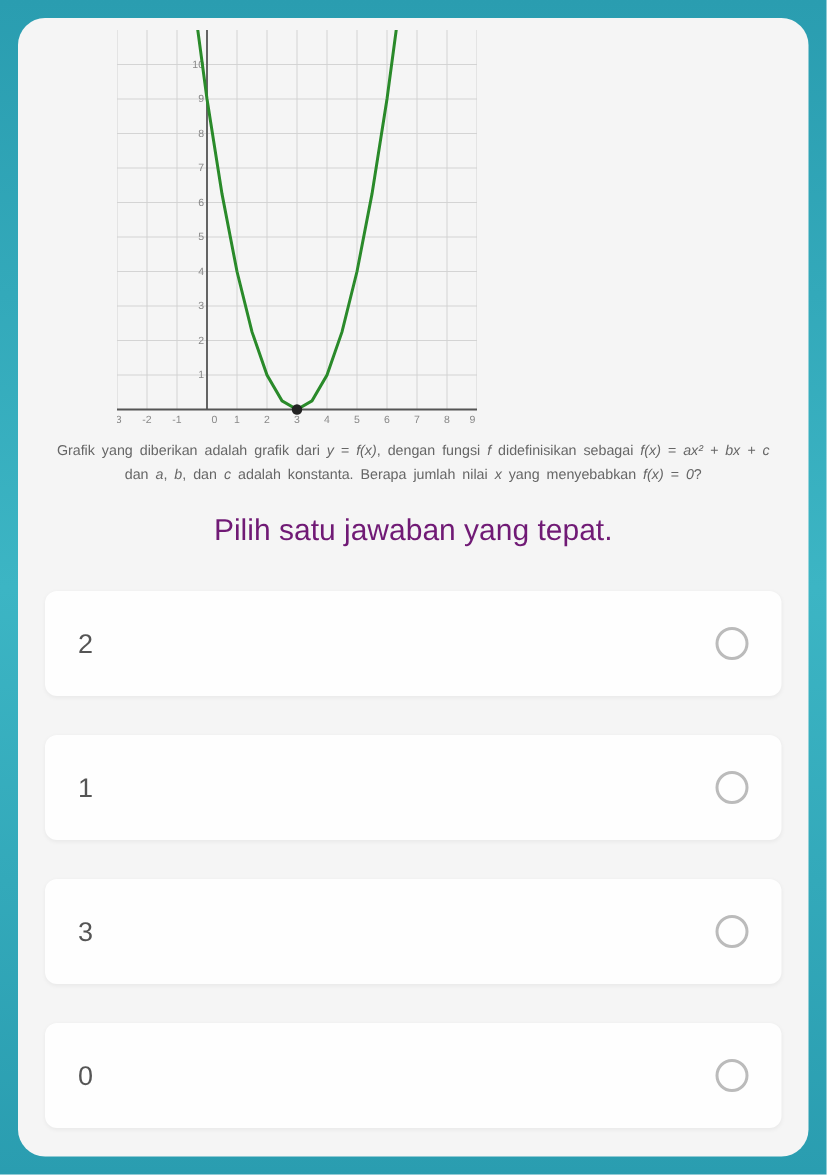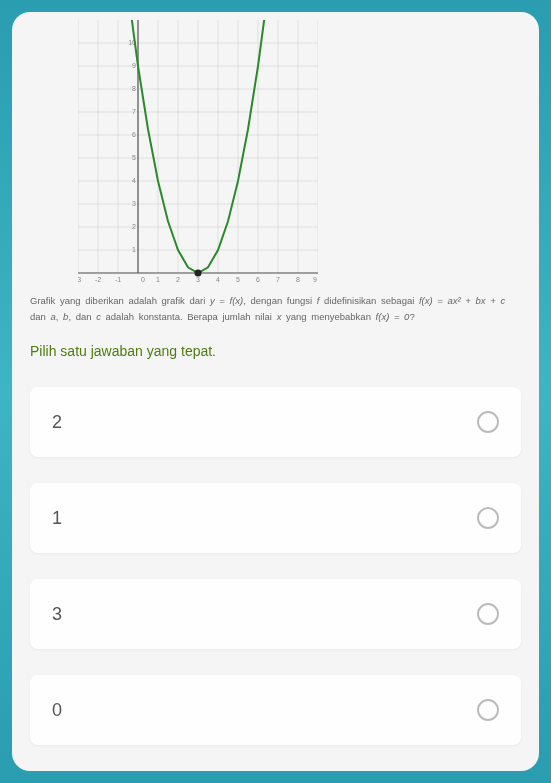--- a/index.html
+++ b/index.html
@@ -11,36 +11,37 @@
     overflow: hidden;
     padding: 12px;
   }
   .card {
     background: #f5f5f5;
     border-radius: 18px;
     width: 100%;
     height: 100%;
     padding: 8px 18px 18px 18px;
     overflow: hidden;
+    text-align: center;
   }
   .chart-wrap {
     margin: 0 0 8px 48px;
     width: 240px;
   }
   .chart-svg { display: block; }
   .desc {
     font-size: 9.5px;
     color: #666;
     line-height: 1.7;
     margin-bottom: 18px;
     word-spacing: 2px;
   }
   .instruction {
-    font-size: 14px;
-    color: #4d7c0f;
+    font-size: 20px;
+    color: #701a75;
     margin-bottom: 28px;
     font-weight: 400;
   }
   .option {
     background: #fefefe;
     border-radius: 8px;
     padding: 24px 22px;
     margin-bottom: 26px;
     display: flex;
     align-items: center;

